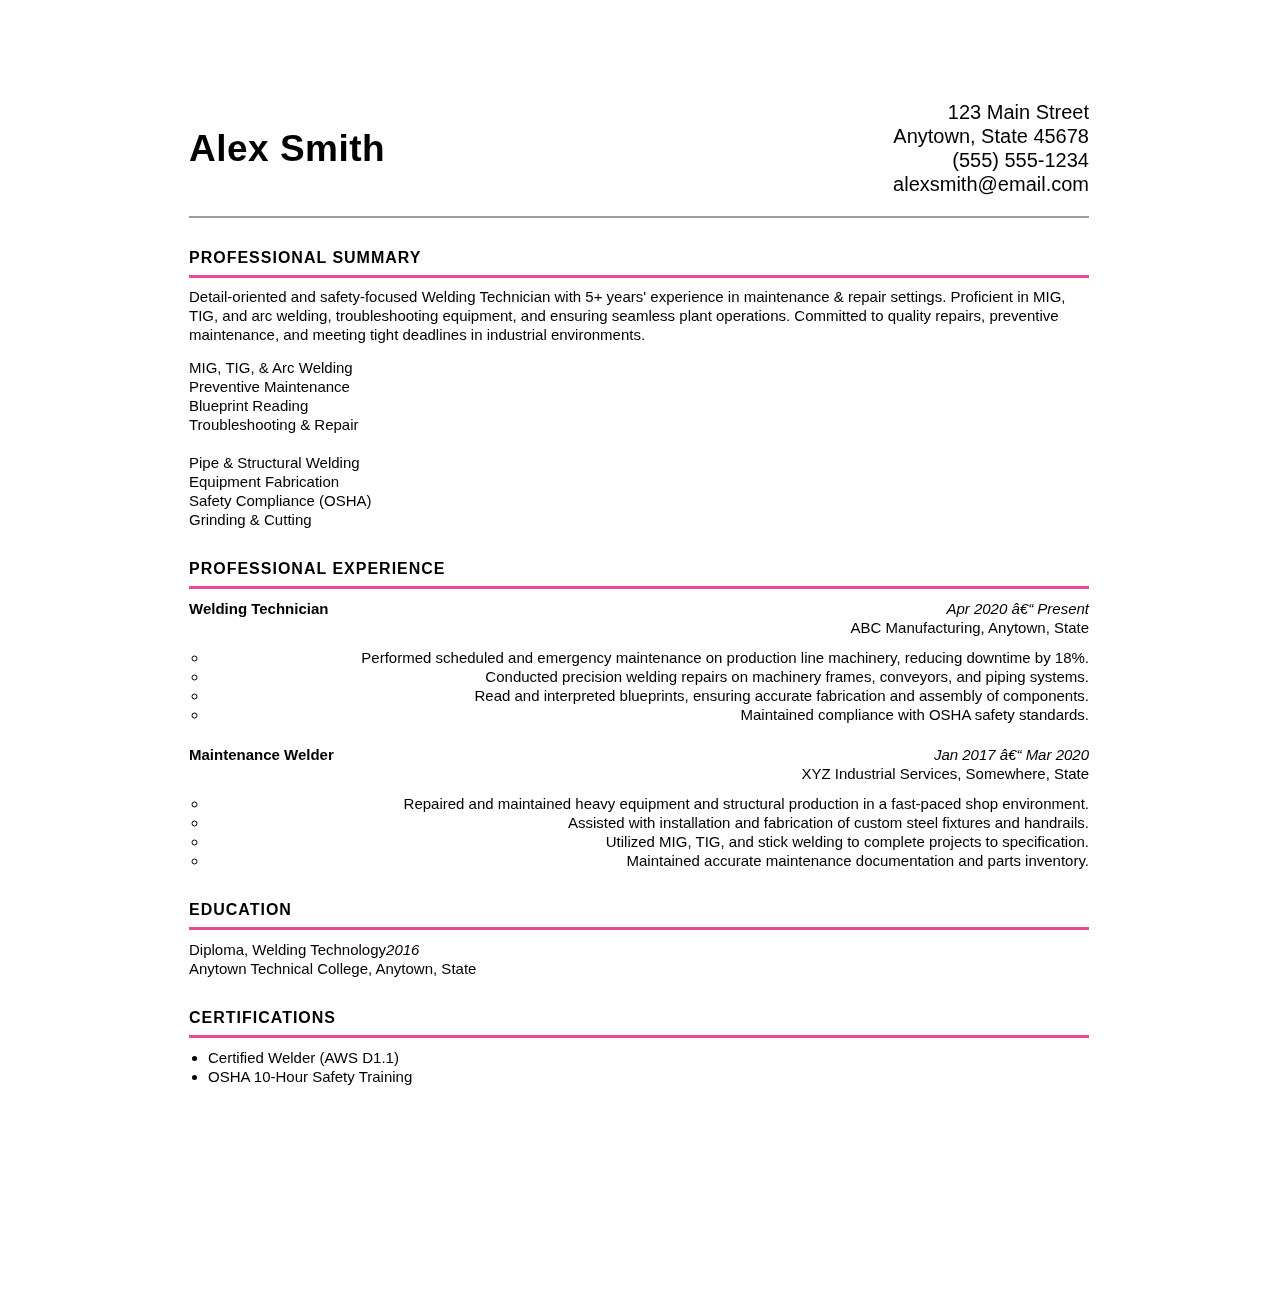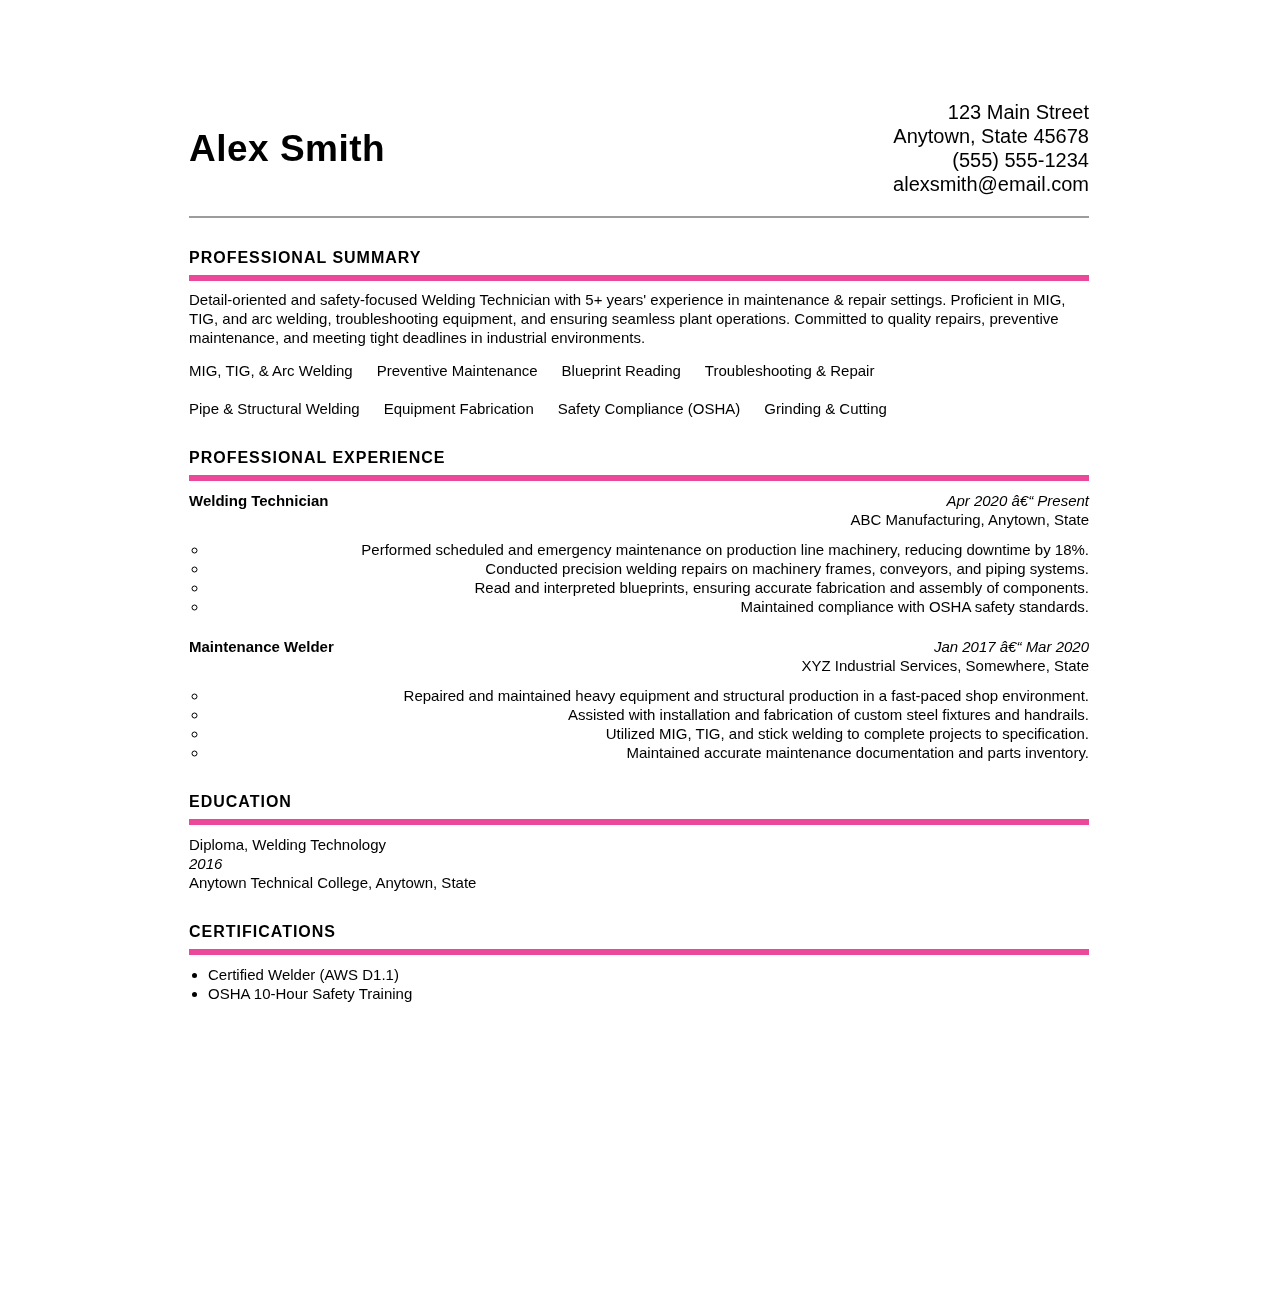--- a/index.html
+++ b/index.html
@@ -38,28 +38,29 @@
     border-top: 2px solid #9c9c9c;
     margin-top: 20px;
   }
   
   .section-heading {
     margin-top: 30px;
     font-size: 16px;
     font-weight: bold;
     letter-spacing: 1px;
     padding-bottom: 8px;
-    border-bottom: 6px solid #ec4899;
+    border-bottom: 3px solid #ec4899;
   }
   .summary-text { margin-top: 9px; }
   
   .skills-row {
     display: flex;
     column-gap: 24px;
     margin-top: 19px;
+    flex-direction: column;
   }
   .skills-row:first-of-type { margin-top: 14px; }
   .skill-item { white-space: nowrap; }
   
   .job { margin-top: 10px; text-align: right; }
   .job + .job { margin-top: 21px; }
   .job-header {
     display: flex;
     justify-content: space-between;
     align-items: baseline;
@@ -69,23 +70,22 @@
   .job-bullets {
     margin-top: 11px;
     padding-left: 19px;
     list-style-type: circle;
   }
   .job-bullets li { line-height: 19px; }
   
   .edu-block { margin-top: 10px; }
   .edu-row {
     display: flex;
-    justify-content: center;
+    justify-content: flex-start;
     align-items: baseline;
-    flex-direction: column;
   }
   
   .cert-list {
     margin-top: 10px;
     padding-left: 19px;
     list-style-type: disc;
   }
   .cert-list li { line-height: 19px; }
 </style>
 </head>

